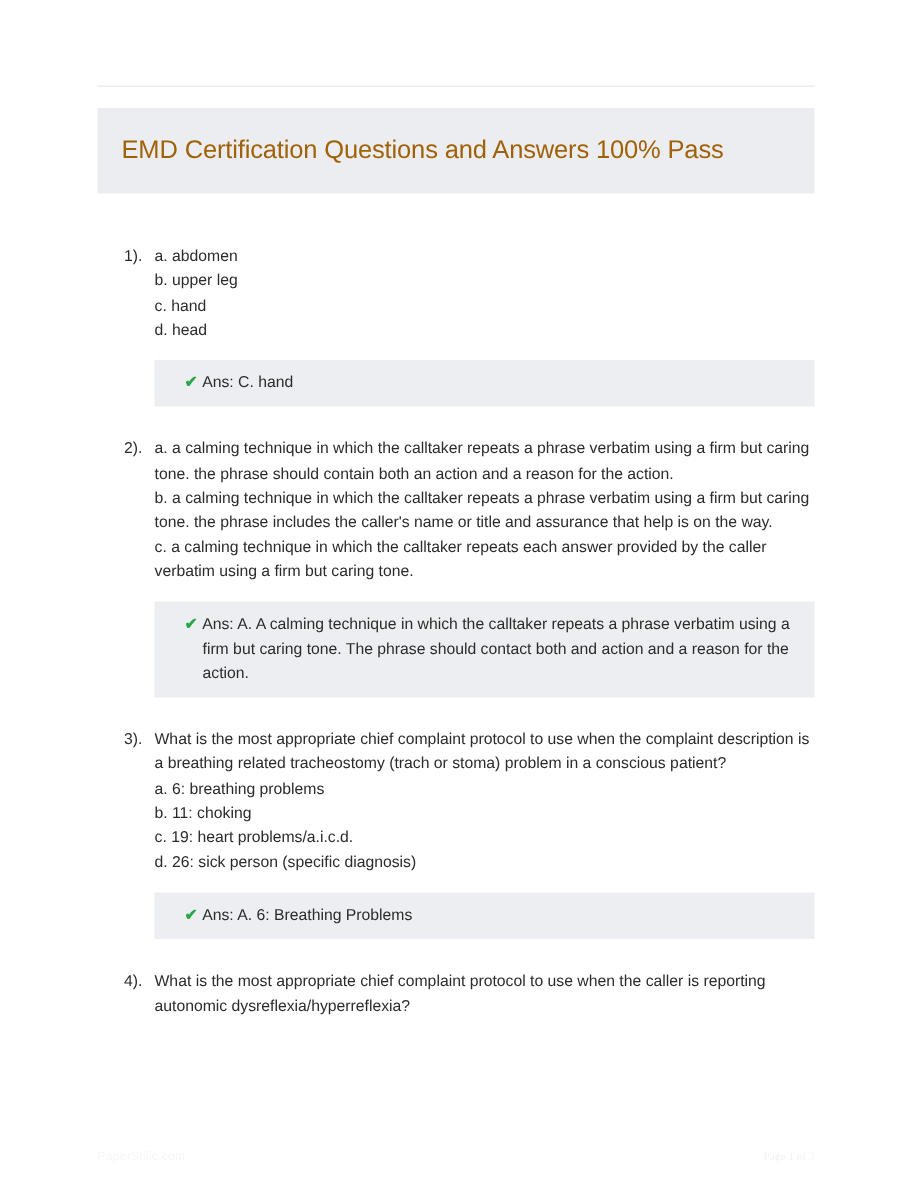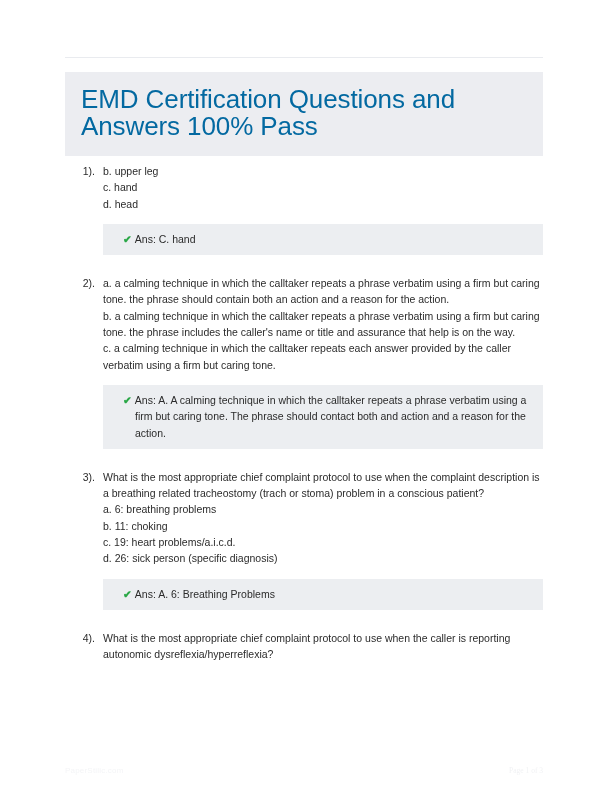--- a/index.html
+++ b/index.html
@@ -37,24 +37,24 @@
   .title-banner {
     position: absolute;
     left: 65px;
     top: 72px;
     width: 478px;
     box-sizing: border-box;
     background: #ecedf1;
     padding: 14px 16px 16px 16px;
   }
   .title-text {
-    font-size: 26px;
+    font-size: 17px;
     line-height: 27px;
     font-weight: 400;
-    color: #0369a1;
+    color: #a16207;
     letter-spacing: -0.1px;
   }
 
   .content {
     position: absolute;
     left: 65px;
     top: 163px;
     width: 478px;
   }
 
@@ -136,20 +136,21 @@
   <div class="top-rule"></div>
 
   <div class="title-banner">
     <div class="title-text">EMD Certification Questions and Answers 100% Pass</div>
   </div>
 
   <div class="content">
       <div class="question-block">
         <div class="q-number">1).</div>
         <div class="q-options">
+          <div class="q-option">a. abdomen</div>
           <div class="q-option">b. upper leg</div>
           <div class="q-option">c. hand</div>
           <div class="q-option">d. head</div>
         </div>
         <div class="answer-box">
           <div class="answer-inner"><span class="check-icon">✔</span><span>Ans: C. hand</span></div>
         </div>
       </div>
       <div class="question-block">
         <div class="q-number">2).</div>

